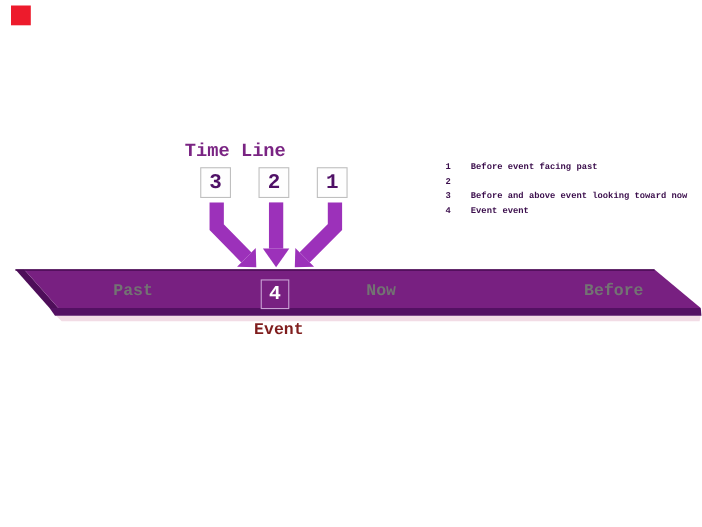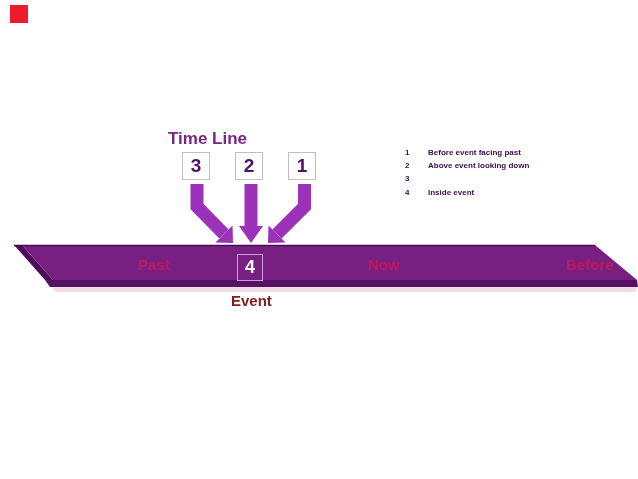--- a/index.html
+++ b/index.html
@@ -1,30 +1,30 @@
 <!DOCTYPE html>
 <html><head>
 <meta charset="utf-8">
 <style>
   html,body{margin:0;padding:0;background:#ffffff;}
   .slide{
     position:relative;width:638px;height:479px;background:#ffffff;overflow:hidden;
-    font-family:Liberation Sans, sans-serif;
+    font-family:Liberation Mono, monospace;
   }
   .abs{position:absolute;}
   .red-marker{left:10px;top:5px;width:18px;height:18px;background:#ED1B2C;}
   .title{left:168px;top:129px;font-size:17px;font-weight:bold;color:#7A2483;white-space:nowrap;}
   .digit-box{
     top:152px;width:28px;height:28px;box-sizing:border-box;background:#FEFEFE;
     border:1px solid #BFBFBF;display:flex;align-items:center;justify-content:center;
     color:#4F1066;font-size:19px;font-weight:bold;z-index:2;
   }
   #box3{left:182px;} #box2{left:235px;} #box1{left:288px;}
   .gfx{left:0;top:0;width:638px;height:479px;z-index:1;pointer-events:none;}
-  .bar-label{top:256px;color:#be185d;font-size:15px;font-weight:bold;z-index:2;white-space:nowrap;margin-left:35px;}
+  .bar-label{top:256px;color:#737373;font-size:15px;font-weight:bold;z-index:2;white-space:nowrap;}
   #past{left:103px;} #now{left:333px;} #future{left:531px;}
   .event-box{
     left:237px;top:254px;width:26px;height:27px;box-sizing:border-box;
     border:1.5px solid #C9A0D4;display:flex;align-items:center;justify-content:center;
     color:#FFFFFF;font-size:18px;font-weight:bold;z-index:2;background:transparent;
   }
   .event-label{left:231px;top:292px;font-size:15px;font-weight:bold;color:#7f1d1d;z-index:2;white-space:nowrap;}
   .legend{left:405px;top:146px;width:232px;z-index:2;}
   .legend-row{display:flex;font-size:8px;line-height:13.2px;color:#3A0D4B;font-weight:bold;}
   .legend-num{width:23px;flex:none;}
@@ -74,24 +74,24 @@
   </div>
   <div class="abs event-label">Event</div>
 
   <div class="abs legend">
     <div class="legend-row">
       <span class="legend-num">1</span>
       <span class="legend-text">Before event facing past</span>
     </div>
     <div class="legend-row">
       <span class="legend-num">2</span>
-      <span class="legend-text">Above event looking down</span>
     </div>
     <div class="legend-row">
       <span class="legend-num">3</span>
+      <span class="legend-text">Before and above event looking toward now</span>
     </div>
     <div class="legend-row">
       <span class="legend-num">4</span>
-      <span class="legend-text">Inside event</span>
+      <span class="legend-text">Event event</span>
     </div>
   </div>
 
 </div>
 
 </body></html>

